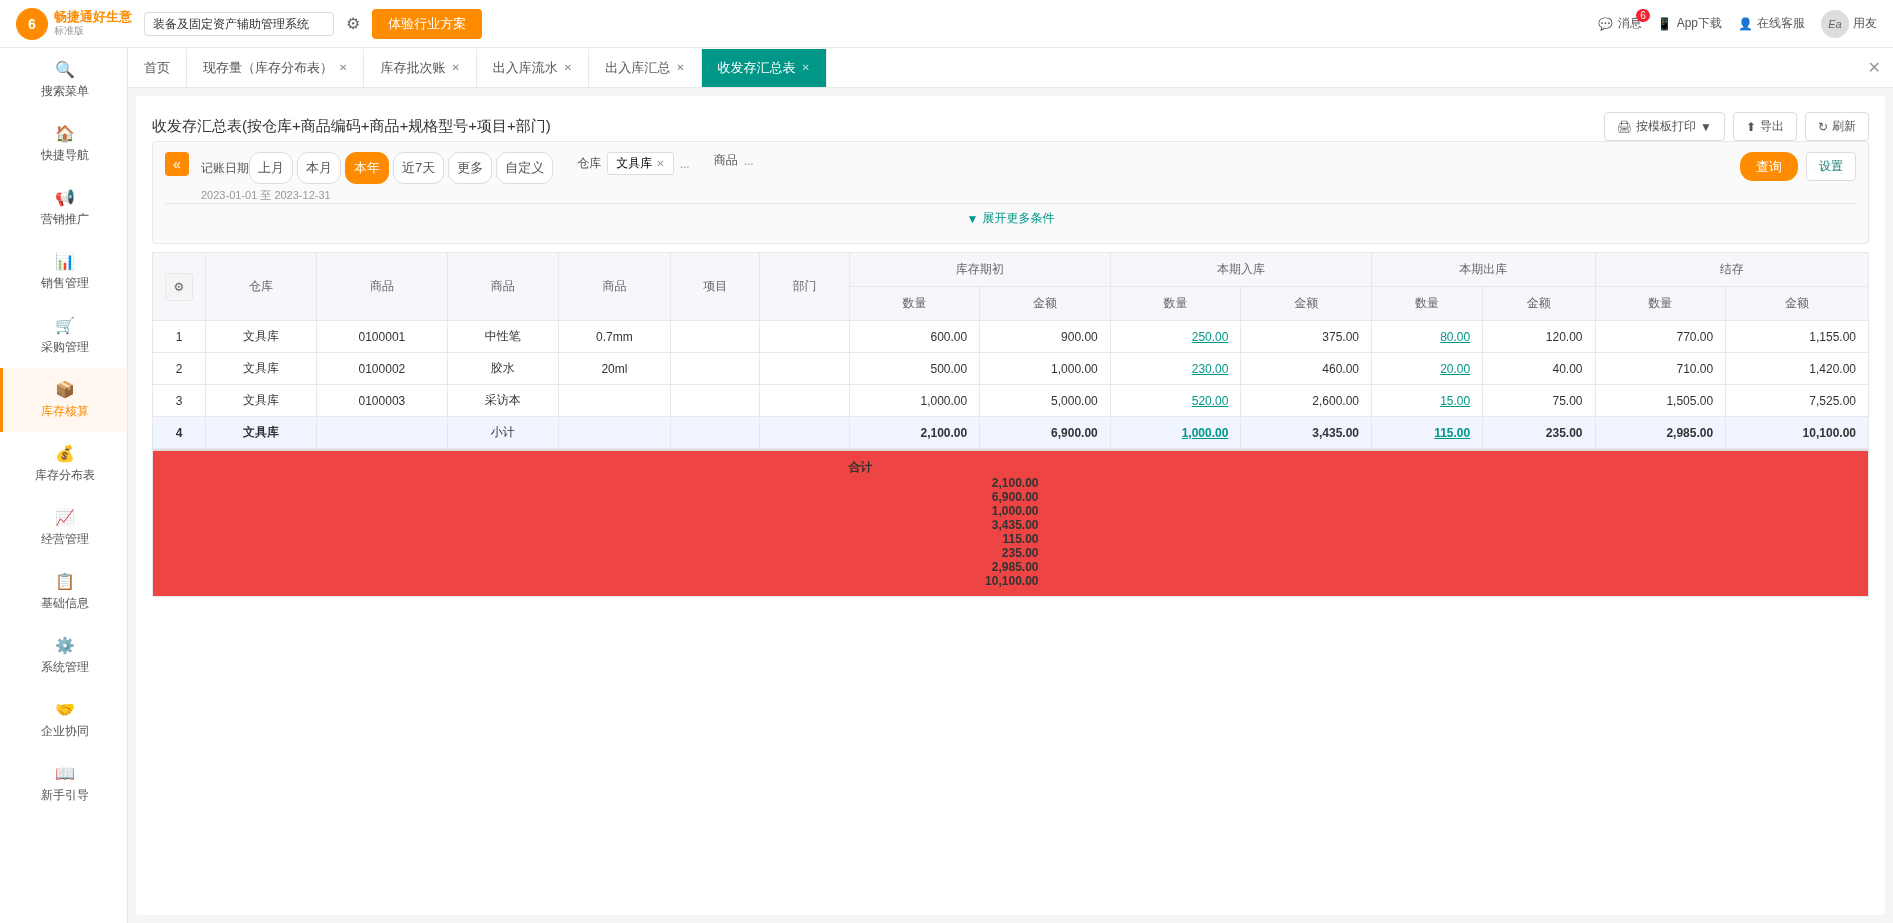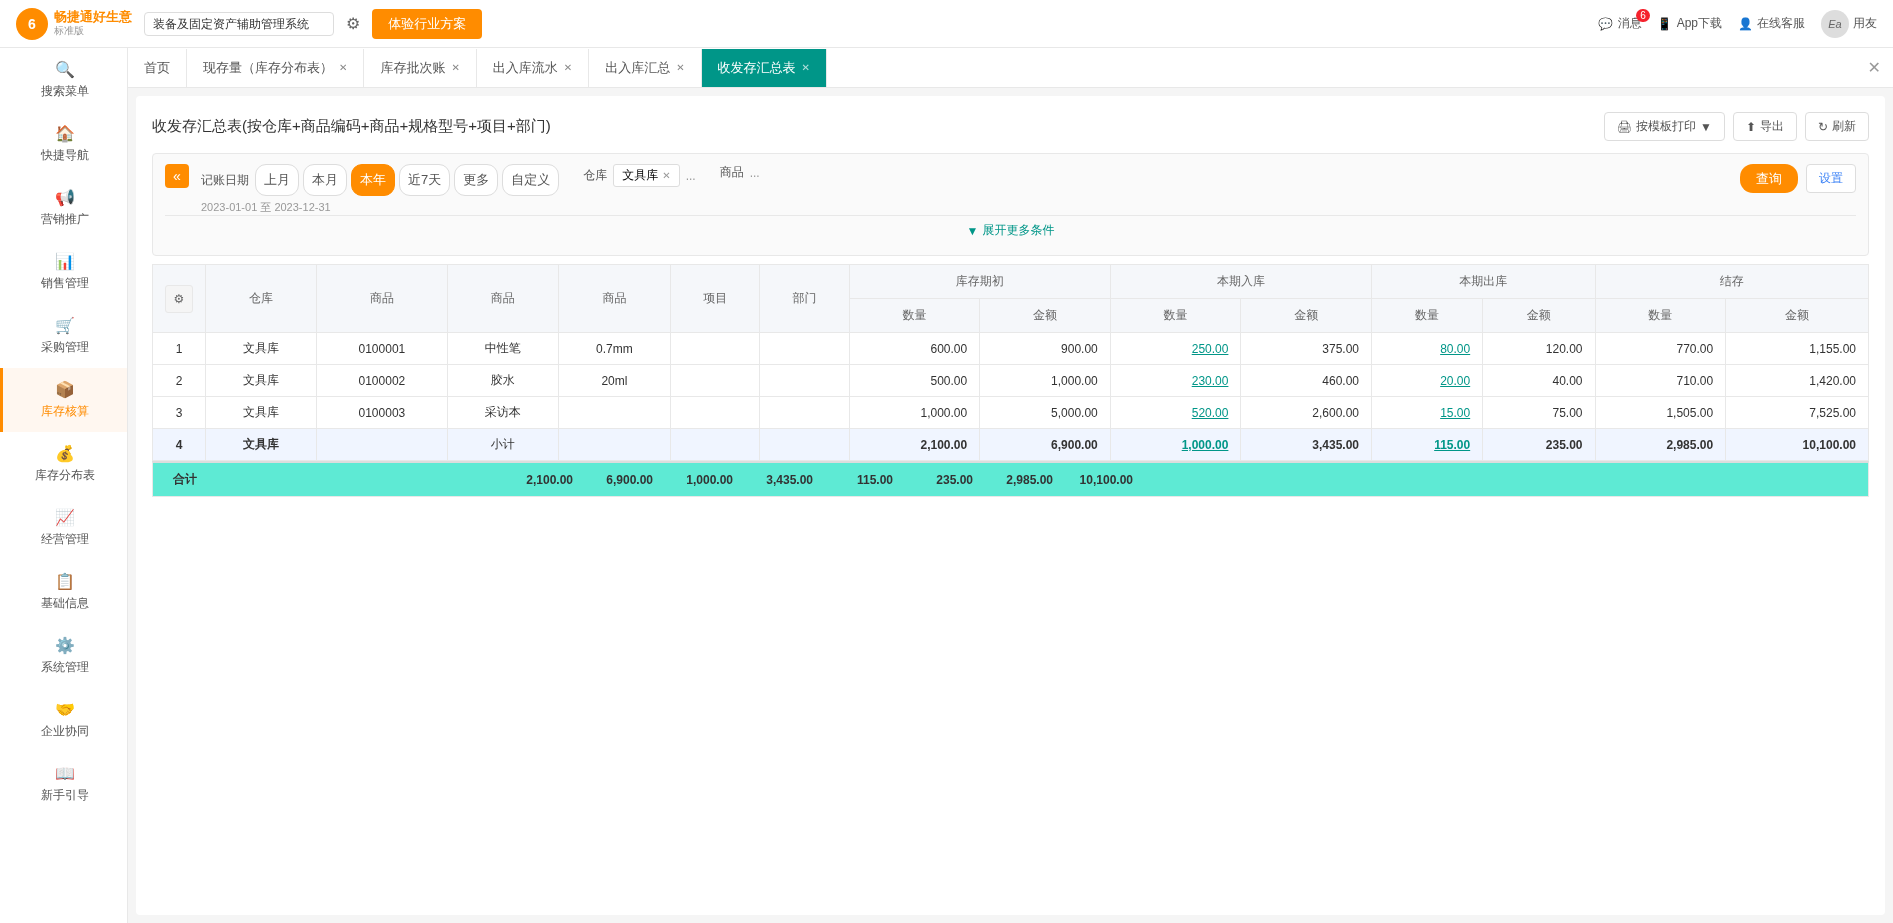--- a/index.html
+++ b/index.html
@@ -38,34 +38,34 @@
     .tab-item { display: flex; align-items: center; gap: 6px; padding: 10px 16px; cursor: pointer; color: #555; font-size: 13px; white-space: nowrap; border-right: 1px solid #e8e8e8; }
     .tab-item.active { background: #009688; color: #ffffff; }
     .tab-close { font-size: 10px; cursor: pointer; opacity: 0.7; }
     .tab-bar-end { margin-left: auto; padding: 0 12px; cursor: pointer; color: #999; font-size: 16px; }
 
     
     .page-content { flex: 1; overflow-y: auto; background: #f5f5f5; }
     .page-inner { background: white; margin: 8px; border-radius: 4px; padding: 16px; min-height: calc(100% - 16px); }
 
     
-    .page-title-bar { display: flex; align-items: center; justify-content: space-between; margin-bottom: 12px; }
+    .page-title-bar { display: flex; align-items: center; justify-content: space-between; }
     .page-title { font-size: 15px; color: #333; font-weight: 500; }
     .page-actions { display: flex; align-items: center; gap: 8px; }
     .action-btn { display: flex; align-items: center; gap: 4px; padding: 5px 12px; border: 1px solid #ddd; border-radius: 4px; background: white; cursor: pointer; font-size: 12px; color: #555; }
     .filter-toggle { background: #ff8c00; color: white; border: none; width: 24px; height: 24px; border-radius: 4px; cursor: pointer; font-size: 14px; display: flex; align-items: center; justify-content: center; }
     .date-shortcuts { display: flex; gap: 4px; align-items: center; }
     .date-btn { padding: 6px 8px; border: 1px solid #ddd; border-radius: 11px; cursor: pointer; font-size: 13px; color: #555; background: white; }
     .date-btn.active { background: #ff8c00; color: white; border-color: #ff8c00; }
     .date-range { font-size: 11px; color: #999; margin-top: 2px; }
     .warehouse-tag { display: flex; align-items: center; gap: 4px; background: white; border: 1px solid #ddd; border-radius: 3px; padding: 2px 8px; font-size: 12px; }
     .tag-close { cursor: pointer; color: #999; font-size: 10px; }
     .filter-more { color: #999; font-size: 12px; cursor: pointer; }
     .query-btn { background: #ff8c00; color: white; border: none; padding: 5px 16px; border-radius: 13px; cursor: pointer; font-size: 13px; }
-    .settings-btn { background: white; color: #3b82f6; border: 1px solid #ddd; padding: 5px 12px; border-radius: 4px; cursor: pointer; font-size: 12px; }
+    .settings-btn { background: white; color: #0f766e; border: 1px solid #ddd; padding: 5px 12px; border-radius: 4px; cursor: pointer; font-size: 12px; }
 
     
     .expand-btn { display: flex; align-items: center; gap: 4px; justify-content: center; padding: 6px; cursor: pointer; color: #009688; font-size: 12px; border-top: 1px solid #e8e8e8; }
 
     
     .data-table { width: 100%; border-collapse: collapse; font-size: 12px; }
     .data-table th { background: #f5f7fa; color: #666; font-weight: 500; padding: 8px 12px; border: 1px solid #e8e8e8; text-align: center; white-space: nowrap; }
     .data-table td { padding: 7px 12px; border: 1px solid #e8e8e8; text-align: center; color: #333; white-space: nowrap; }
     .data-table .num { text-align: right; }
     .data-table a { color: #009688; text-decoration: underline; cursor: pointer; }
@@ -221,21 +221,21 @@
               </button>
             </div>
           </div>
 
           <div style="background:#fafafa;border:1px solid #e8e8e8;border-radius:4px;margin-bottom:8px;padding:10px 12px;">
             <div style="display:flex;align-items:flex-start;gap:12px;flex-wrap:wrap;">
               <button class="filter-toggle">
                 <span>«</span>
               </button>
               <div style="display:flex;align-items:flex-start;flex-direction:column;gap:2px;">
-                <div style="display:flex;align-items:center;gap:6px;">
+                <div style="display:flex;align-items:center;">
                   <span style="color:#555;font-size:12px;">记账日期</span>
                   <div class="date-shortcuts">
                     <button class="date-btn">上月</button>
                     <button class="date-btn">本月</button>
                     <button class="date-btn active">本年</button>
                     <button class="date-btn">近7天</button>
                     <button class="date-btn">更多</button>
                     <button class="date-btn">自定义</button>
                   </div>
                 </div>
@@ -361,21 +361,21 @@
                     <td class="num">3,435.00</td>
                     <td class="num"><a>115.00</a></td>
                     <td class="num">235.00</td>
                     <td class="num">2,985.00</td>
                     <td class="num">10,100.00</td>
                   </tr>
                 </tbody>
             </table>
           </div>
 
-          <div style="display:flex;align-items:center;background:#5eead4;border-top:2px solid #e8e8e8;padding:8px 12px;font-size:12px;font-weight:bold;color:#333;margin-top:0;border:1px solid #e8e8e8;border-top:2px solid #ddd;">
+          <div style="display:flex;align-items:center;background:#ef4444;border-top:2px solid #e8e8e8;padding:8px 12px;font-size:12px;font-weight:bold;color:#333;margin-top:0;border:1px solid #e8e8e8;border-top:2px solid #ddd;flex-direction:column;">
             <span style="width:340px;padding-left:8px;">合计</span>
             <span style="width:80px;text-align:right;padding-right:12px;">2,100.00</span>
             <span style="width:80px;text-align:right;padding-right:12px;">6,900.00</span>
             <span style="width:80px;text-align:right;padding-right:12px;">1,000.00</span>
             <span style="width:80px;text-align:right;padding-right:12px;">3,435.00</span>
             <span style="width:80px;text-align:right;padding-right:12px;">115.00</span>
             <span style="width:80px;text-align:right;padding-right:12px;">235.00</span>
             <span style="width:80px;text-align:right;padding-right:12px;">2,985.00</span>
             <span style="width:80px;text-align:right;padding-right:12px;">10,100.00</span>
           </div>

